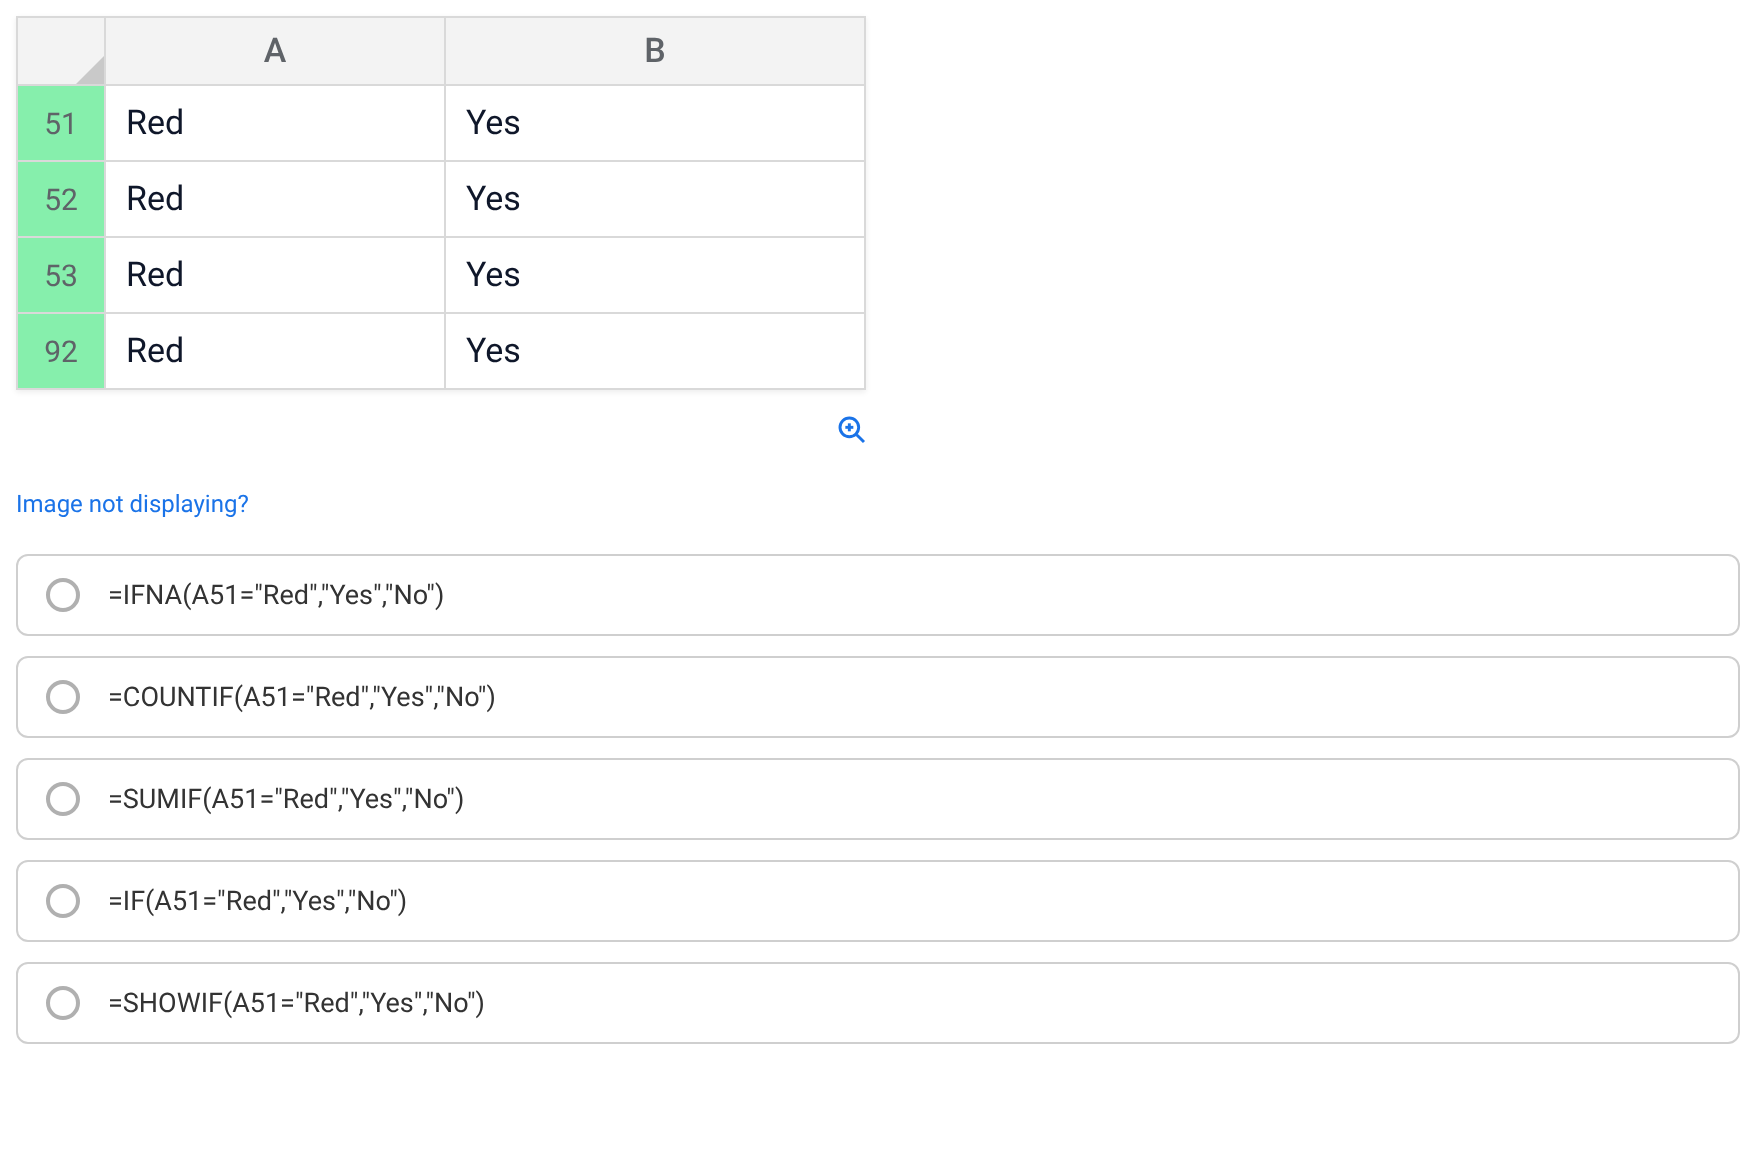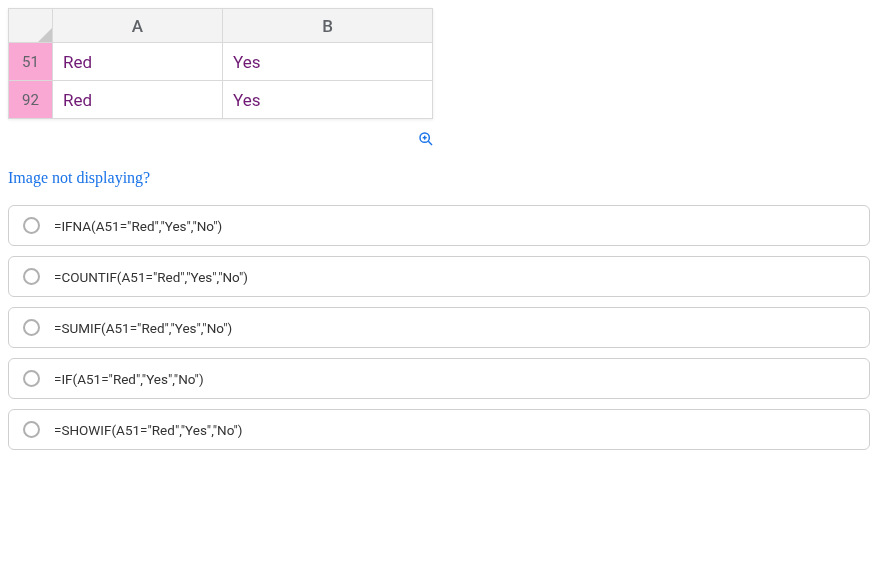--- a/index.html
+++ b/index.html
@@ -40,54 +40,53 @@
       background: #f3f3f3;
       color: #5f6368;
       text-align: center;
       font-weight: 500;
       height: 34px;
       font-size: 17px;
     }
     .spreadsheet th.col-head.col-a { width: 170px; }
     .spreadsheet th.col-head.col-b { width: 210px; }
     .spreadsheet td.row-head {
-      background: #f9a8d4;
+      background: #86efac;
       color: #5f6368;
       text-align: center;
       font-weight: 400;
       width: 44px;
       height: 38px;
       font-size: 15px;
     }
     .spreadsheet td.cell {
       padding: 0 10px;
       height: 38px;
       background: #fff;
-      color: #701a75;
+      color: #0f172a;
     }
     .zoom-row {
       width: 430px;
       text-align: right;
       padding: 4px 4px 0 0;
     }
     .zoom-icon {
       color: #1a73e8;
       font-size: 16px;
       display: inline-block;
       cursor: pointer;
       position: relative;
     }
     .zoom-icon svg { width: 16px; height: 16px; }
     .img-not-displaying {
       color: #1a73e8;
-      font-size: 16px;
+      font-size: 12px;
       margin: 18px 0 18px 0;
       cursor: pointer;
       display: inline-block;
-      font-family: Liberation Serif, serif;
     }
     .options {
       display: flex;
       flex-direction: column;
       gap: 10px;
     }
     .option {
       border: 1px solid #cfcfcf;
       border-radius: 6px;
       padding: 11px 14px;
@@ -120,20 +119,30 @@
   <tbody>
       <tr>
     <th class="corner">
           <span></span>
         </th>
     <th class="col-head col-a">A</th>
     <th class="col-head col-b">B</th>
   </tr>
   <tr>
     <td class="row-head">51</td>
+    <td class="cell">Red</td>
+    <td class="cell">Yes</td>
+  </tr>
+  <tr>
+    <td class="row-head">52</td>
+    <td class="cell">Red</td>
+    <td class="cell">Yes</td>
+  </tr>
+  <tr>
+    <td class="row-head">53</td>
     <td class="cell">Red</td>
     <td class="cell">Yes</td>
   </tr>
   <tr>
     <td class="row-head">92</td>
     <td class="cell">Red</td>
     <td class="cell">Yes</td>
   </tr>
 </tbody>
   </table>

